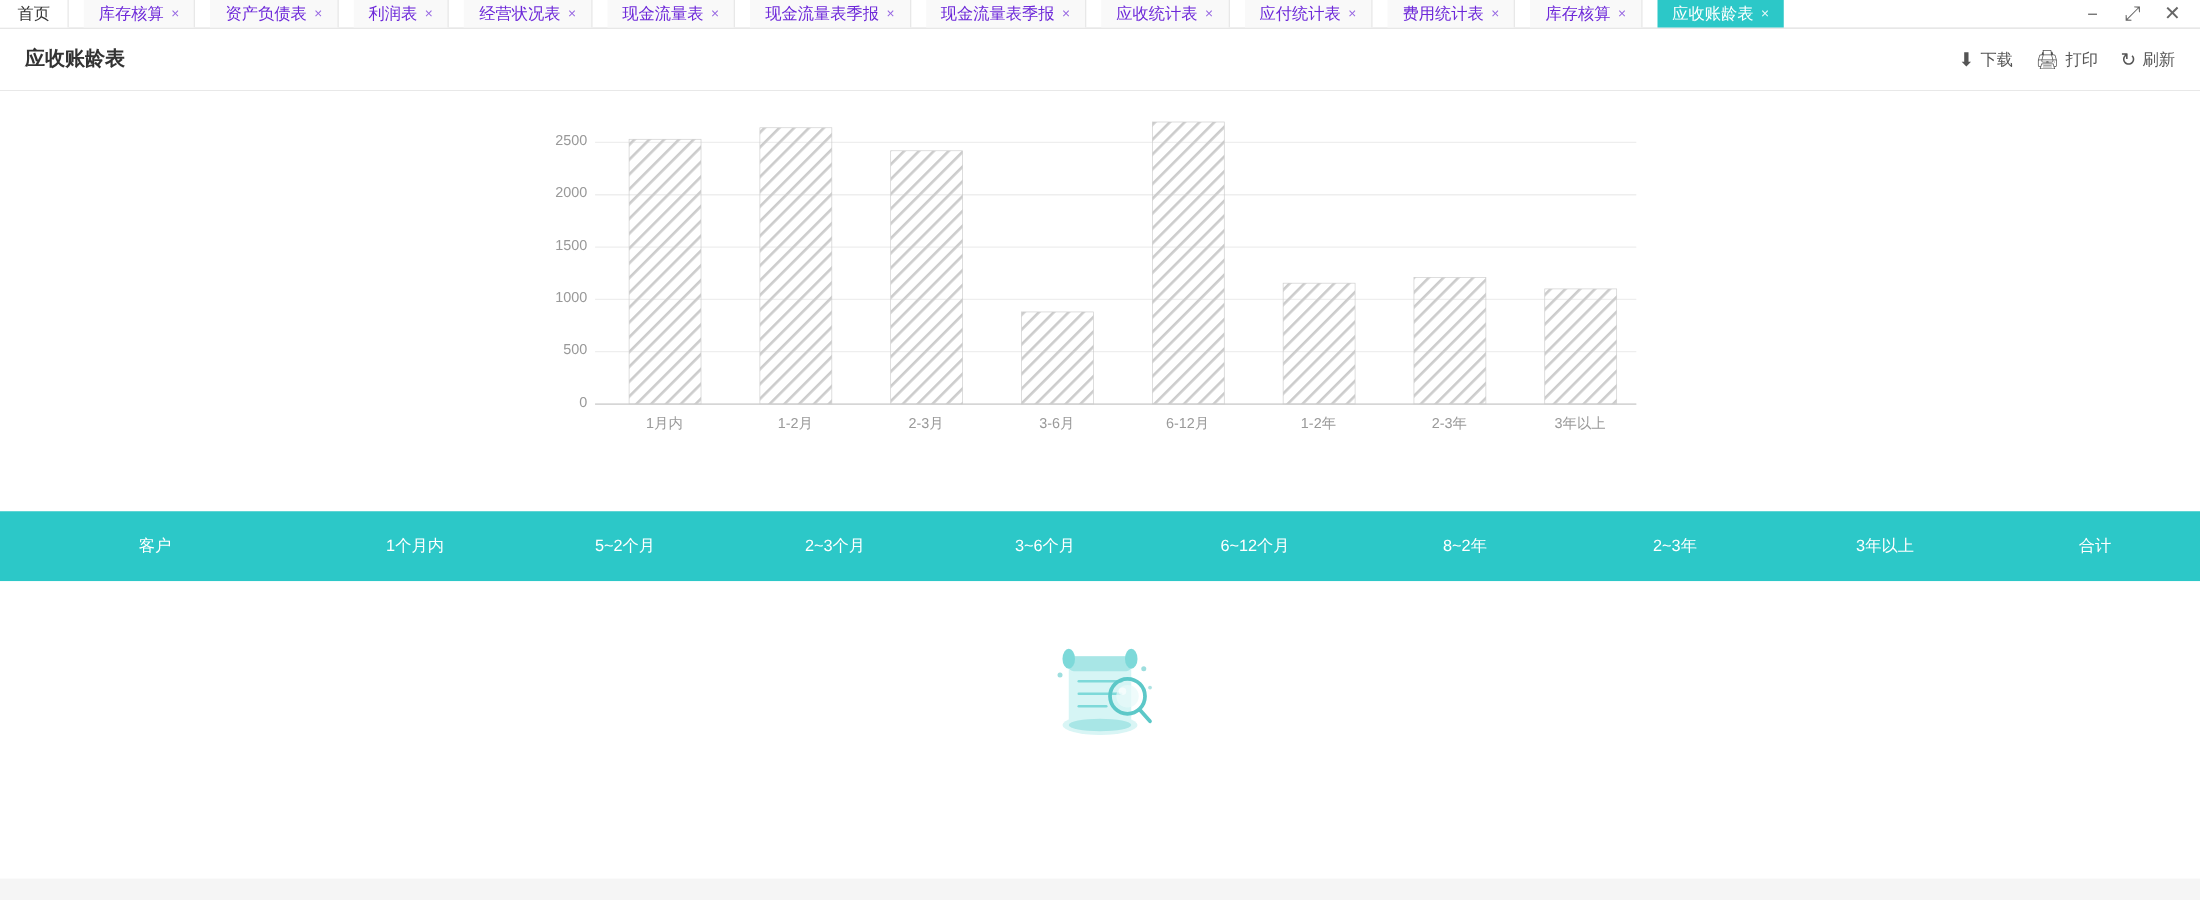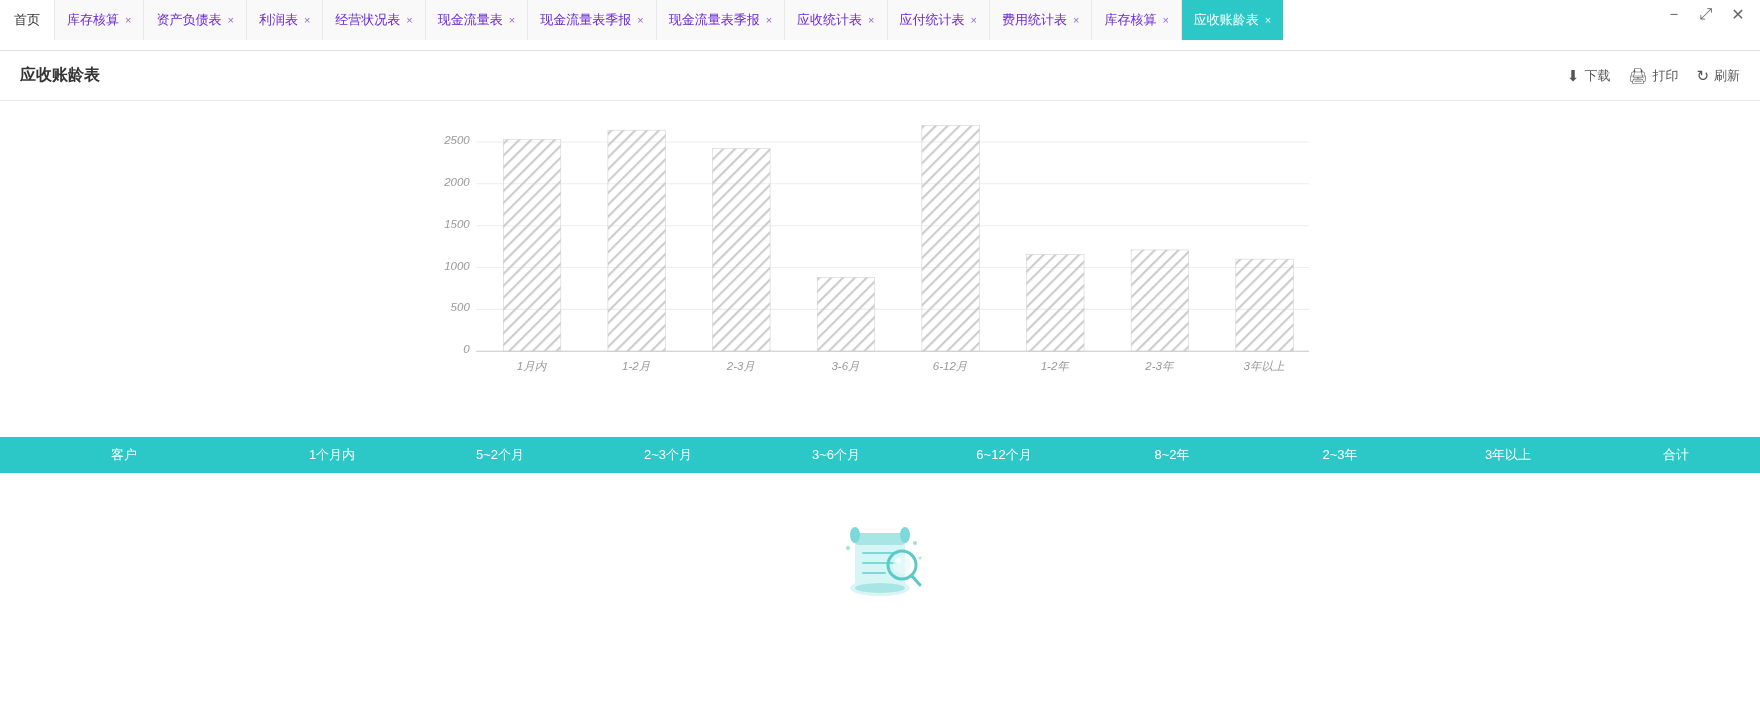--- a/index.html
+++ b/index.html
@@ -1,26 +1,27 @@
 <!DOCTYPE html>
 <html><head>
   <meta charset="utf-8">
   <style>
     * { margin: 0; padding: 0; box-sizing: border-box; }
     body { font-family: 'Microsoft YaHei', SimHei, Arial, sans-serif; font-size: 13px; background: #f5f5f5; color: #333; overflow-x: hidden; }
 
     
     .tab-bar {
       display: flex;
-      align-items: flex-start;
+      align-items: center;
       background: #fff;
       border-bottom: 1px solid #e0e0e0;
-      height: 51px;
+      height: 23px;
       overflow: hidden;
       position: relative;
+      gap: 12px;
     }
     .tab-item {
       display: flex;
       align-items: center;
       padding: 0 12px;
       height: 40px;
       white-space: nowrap;
       cursor: pointer;
       font-size: 13px;
       color: #6d28d9;
@@ -112,29 +113,28 @@
     .chart-section {
       padding: 20px 30px;
       background: #fff;
     }
 
     
     .chart-container {
       width: 100%;
       max-width: 900px;
       margin: 0 auto;
-      font-style: italic;
     }
 
     
     .table-header {
       display: flex;
       background: #2cc8c8;
       color: #fff;
-      height: 36px;
+      height: 56px;
       align-items: center;
     }
     .table-header .col {
       flex: 1;
       text-align: center;
       font-size: 13px;
       padding: 0 4px;
     }
     .table-header .col-customer {
       flex: 1.5;

